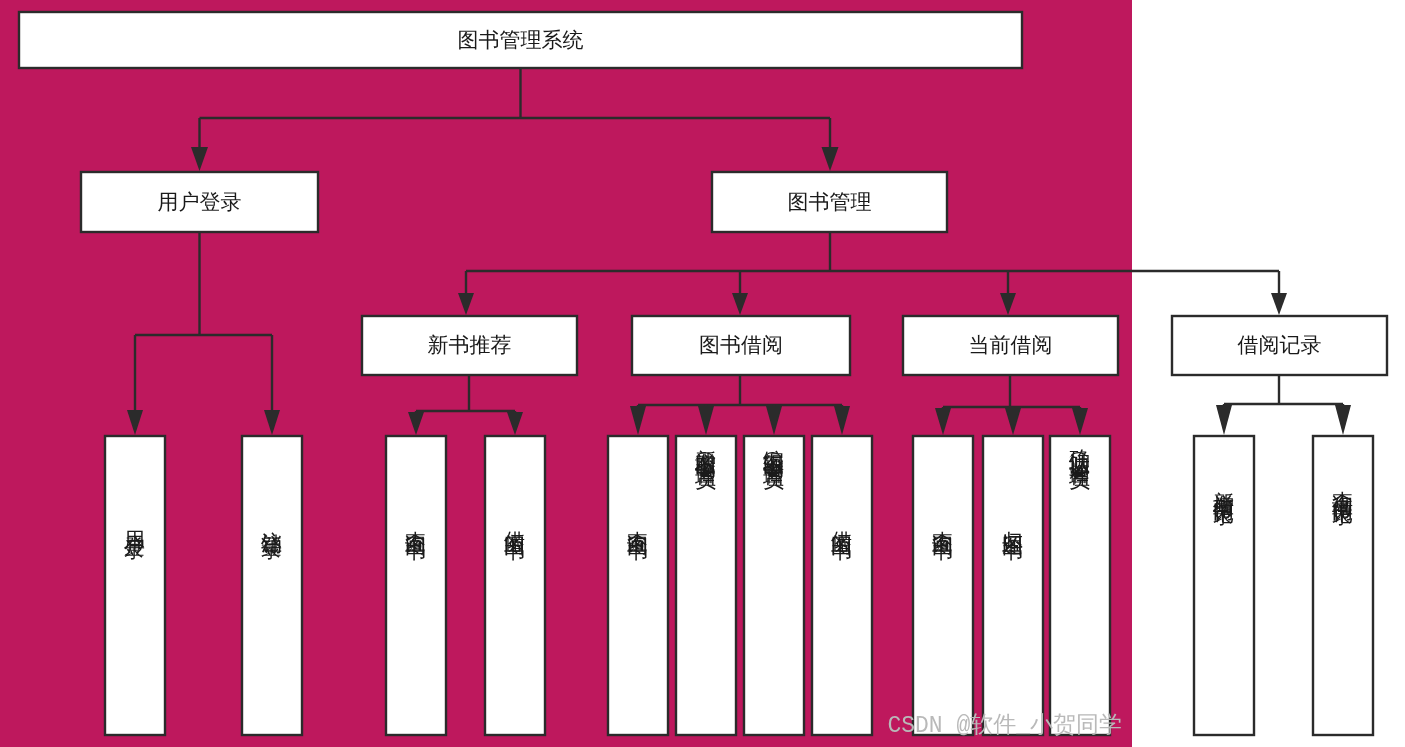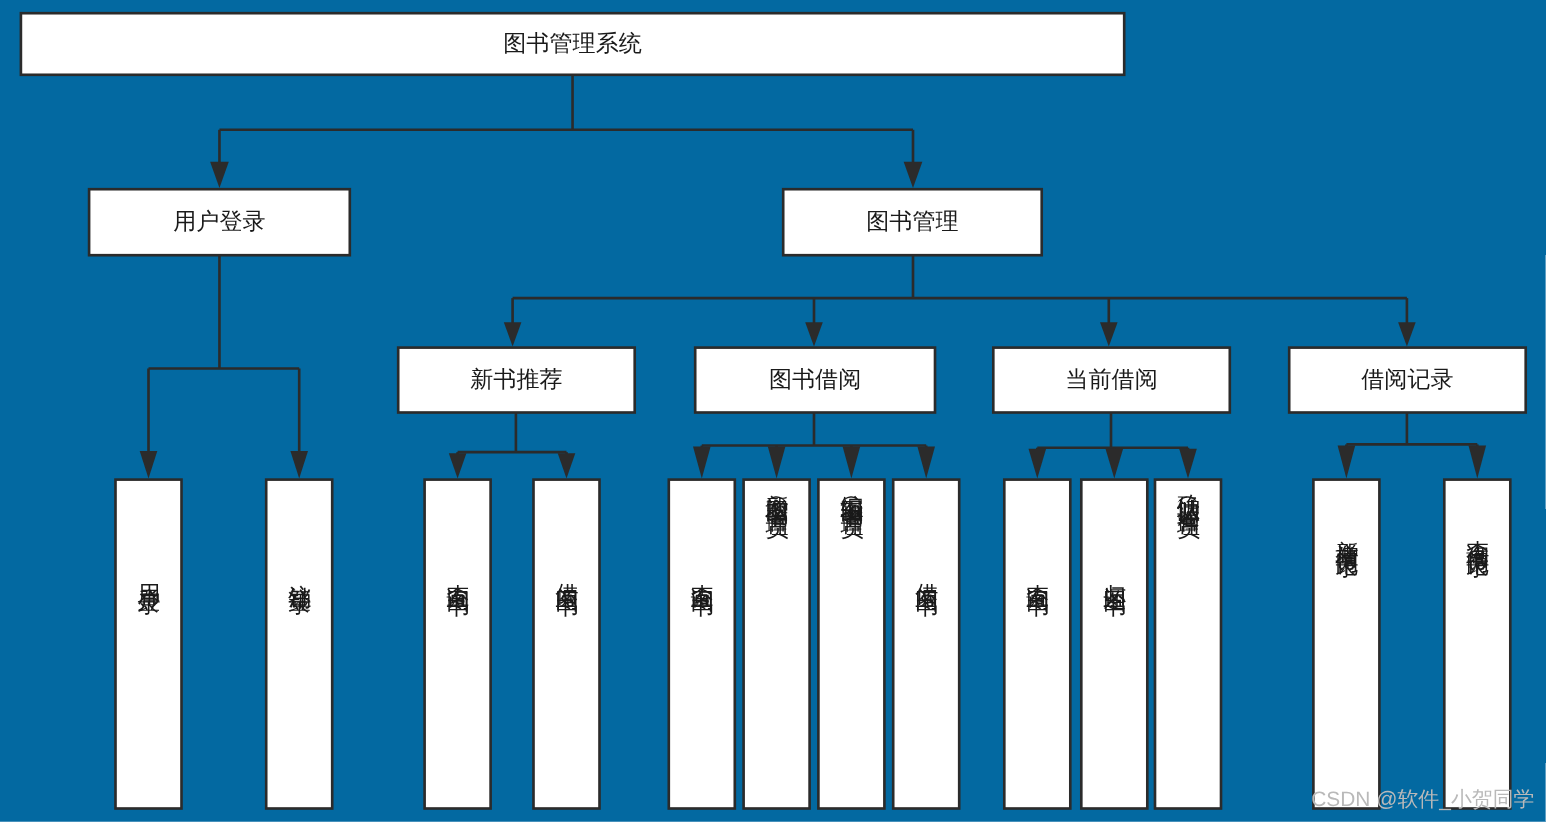--- a/index.html
+++ b/index.html
@@ -8,23 +8,23 @@
     background: #ffffff;
   }
   body {
     width: 1405px;
     height: 747px;
     font-family: "Liberation Sans", sans-serif;
     overflow: hidden;
   }
   #diagram-root {
     position: relative;
-    width: 1405px;
+    width: 1132px;
     height: 747px;
-    background: #0369a1;
+    background: #be185d;
   }
   svg#flowchart {
     position: absolute;
     left: 0;
     top: 0;
     width: 1405px;
     height: 747px;
     display: block;
   }
   .node-box {
@@ -54,22 +54,22 @@
     font-size: 21px;
     fill: #1a1a1a;
     text-anchor: middle;
     writing-mode: vertical-rl;
     letter-spacing: 3px;
   }
   .watermark-text {
     position: absolute;
     right: 10px;
     bottom: 7px;
-    font-family: Liberation Sans, sans-serif;
-    font-size: 19px;
+    font-family: Liberation Mono, monospace;
+    font-size: 23px;
     color: #b9b9b9;
     white-space: nowrap;
     user-select: none;
   }
 </style>
 </head>
 <body>
 
 <div id="diagram-root">
 

